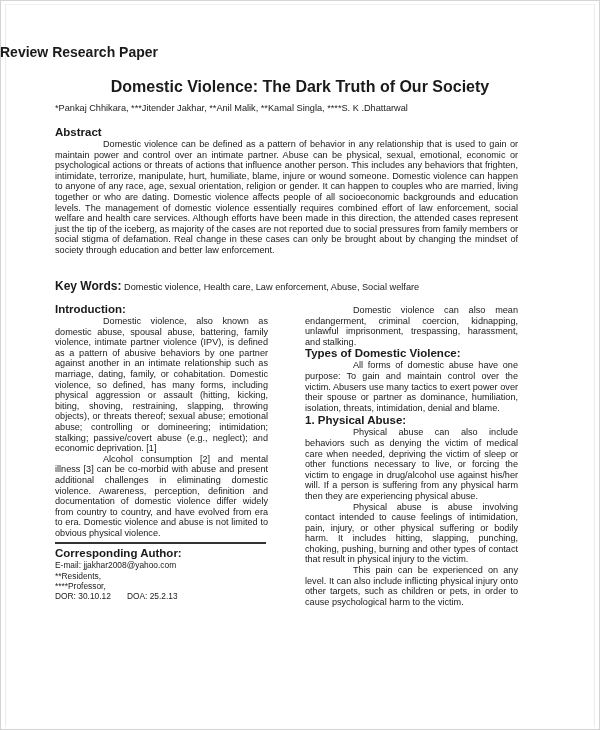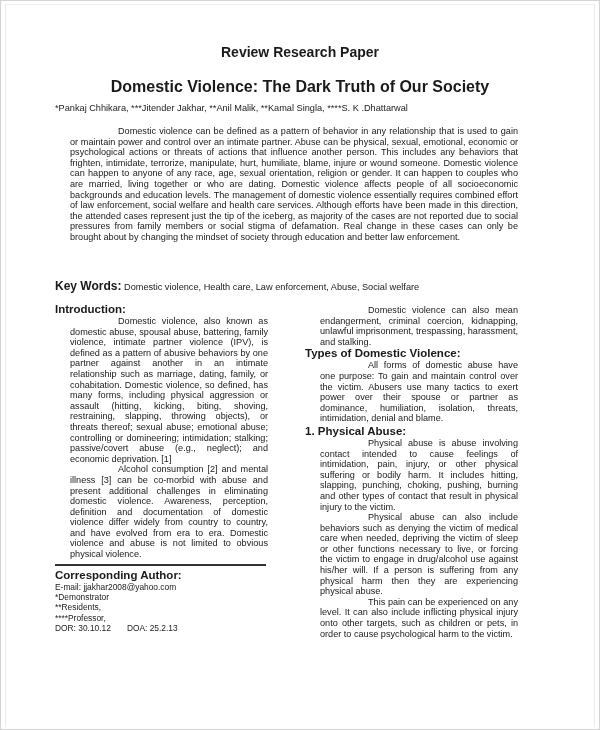--- a/index.html
+++ b/index.html
@@ -1,26 +1,26 @@
 <!DOCTYPE html>
 <html><head>
 <meta charset="utf-8">
 <style>
   html, body { margin: 0; padding: 0; background: #ffffff; }
   body { width: 600px; height: 730px; position: relative; overflow: hidden; font-family: "Liberation Sans", sans-serif; color: #1a1a1a; }
   .frame { position: absolute; left: 0; top: 0; width: 598px; height: 728px; border: 1px solid #d4d4d4; }
   .inner { position: absolute; left: 5px; top: 4px; width: 588px; height: 722px; border-left: 1px solid #ececec; border-right: 1px solid #ececec; border-top: 1px solid #f0f0f0; }
   .page { position: absolute; left: 0; top: 0; width: 600px; height: 730px; }
-  .paper-type { position: absolute; top: 44px; left: 0; width: 600px; text-align: center; font-weight: bold; font-size: 14px; }
+  .paper-type { position: absolute; top: 44px; left: 0; width: 600px; font-weight: bold; font-size: 14px; }
   .title { position: absolute; top: 78px; left: 0; width: 600px; text-align: center; font-weight: bold; font-size: 16px; }
   .authors { position: absolute; top: 103px; left: 55px; font-size: 9.2px; }
   .abstract { position: absolute; top: 126px; left: 55px; width: 463px; }
   .h-sec { font-weight: bold; font-size: 11.5px; margin: 0 0 1px 0; }
   .body-text { font-size: 9.15px; line-height: 10.6px; text-align: justify; margin: 0; }
-  .indent { text-indent: 48px; margin-left: 15px; }
+  .indent { text-indent: 48px; }
   .keywords { position: absolute; top: 279px; left: 55px; font-size: 9.2px; }
   .kw-label { font-weight: bold; font-size: 12px; }
   .col-left { position: absolute; top: 303px; left: 55px; width: 213px; }
   .col-right { position: absolute; top: 305px; left: 305px; width: 213px; }
   .h-col { font-weight: bold; font-size: 11.5px; margin: 0; line-height: 13px; }
   .rule { border: 0; border-top: 2px solid #333; margin: 4px 0 3px 0; width: 211px; }
   .corr { font-size: 8.4px; line-height: 10.3px; }
   .dates span { display: inline-block; }
   .dates .doa { margin-left: 16px; }
 </style>
@@ -29,46 +29,46 @@
 
 <div class="frame"></div>
 <div class="inner"></div>
 
 <div class="page">
   <div class="paper-type">Review Research Paper</div>
   <div class="title">Domestic Violence: The Dark Truth of Our Society</div>
   <div class="authors">*Pankaj Chhikara, ***Jitender Jakhar, **Anil Malik, **Kamal Singla, ****S. K .Dhattarwal</div>
 
   <div class="abstract">
+    <div class="h-sec">Abstract</div>
     <p class="body-text indent">Domestic violence can be defined as a pattern of behavior in any relationship that is used to gain or maintain power and control over an intimate partner. Abuse can be physical, sexual, emotional, economic or psychological actions or threats of actions that influence another person. This includes any behaviors that frighten, intimidate, terrorize, manipulate, hurt, humiliate, blame, injure or wound someone. Domestic violence can happen to anyone of any race, age, sexual orientation, religion or gender. It can happen to couples who are married, living together or who are dating. Domestic violence affects people of all socioeconomic backgrounds and education levels. The management of domestic violence essentially requires combined effort of law enforcement, social welfare and health care services. Although efforts have been made in this direction, the attended cases represent just the tip of the iceberg, as majority of the cases are not reported due to social pressures from family members or social stigma of defamation. Real change in these cases can only be brought about by changing the mindset of society through education and better law enforcement.</p>
   </div>
 
   <div class="keywords">
     <span class="kw-label">Key Words:</span><span> Domestic violence, Health care, Law enforcement, Abuse, Social welfare</span>
   </div>
 
   <div class="col-left">
     <div class="h-col">Introduction:</div>
     <p class="body-text indent">Domestic violence, also known as domestic abuse, spousal abuse, battering, family violence, intimate partner violence (IPV), is defined as a pattern of abusive behaviors by one partner against another in an intimate relationship such as marriage, dating, family, or cohabitation. Domestic violence, so defined, has many forms, including physical aggression or assault (hitting, kicking, biting, shoving, restraining, slapping, throwing objects), or threats thereof; sexual abuse; emotional abuse; controlling or domineering; intimidation; stalking; passive/covert abuse (e.g., neglect); and economic deprivation. [1]</p>
     <p class="body-text indent">Alcohol consumption [2] and mental illness [3] can be co-morbid with abuse and present additional challenges in eliminating domestic violence. Awareness, perception, definition and documentation of domestic violence differ widely from country to country, and have evolved from era to era. Domestic violence and abuse is not limited to obvious physical violence.</p>
     <hr class="rule">
     <div class="h-col">Corresponding Author:</div>
     <div class="corr">
       <div>E-mail: jjakhar2008@yahoo.com</div>
-      <div>*Demonstrator</div>
       <div>**Residents,</div>
       <div>****Professor,</div>
       <div class="dates">
         <span>DOR: 30.10.12</span><span class="doa">DOA: 25.2.13</span>
       </div>
     </div>
   </div>
 
   <div class="col-right">
     <p class="body-text indent">Domestic violence can also mean endangerment, criminal coercion, kidnapping, unlawful imprisonment, trespassing, harassment, and stalking.</p>
     <div class="h-col">Types of Domestic Violence:</div>
     <p class="body-text indent">All forms of domestic abuse have one purpose: To gain and maintain control over the victim. Abusers use many tactics to exert power over their spouse or partner as dominance, humiliation, isolation, threats, intimidation, denial and blame.</p>
     <div class="h-col" style="margin-top:1px;">1.  Physical Abuse:</div>
+    <p class="body-text indent">Physical abuse can also include behaviors such as denying the victim of medical care when needed, depriving the victim of sleep or other functions necessary to live, or forcing the victim to engage in drug/alcohol use against his/her will. If a person is suffering from any physical harm then they are experiencing physical abuse.</p>
     <p class="body-text indent">Physical abuse is abuse involving contact intended to cause feelings of intimidation, pain, injury, or other physical suffering or bodily harm. It includes hitting, slapping, punching, choking, pushing, burning and other types of contact that result in physical injury to the victim.</p>
-    <p class="body-text indent">Physical abuse can also include behaviors such as denying the victim of medical care when needed, depriving the victim of sleep or other functions necessary to live, or forcing the victim to engage in drug/alcohol use against his/her will. If a person is suffering from any physical harm then they are experiencing physical abuse.</p>
     <p class="body-text indent">This pain can be experienced on any level. It can also include inflicting physical injury onto other targets, such as children or pets, in order to cause psychological harm to the victim.</p>
   </div>
 </div>
 
 </body></html>

